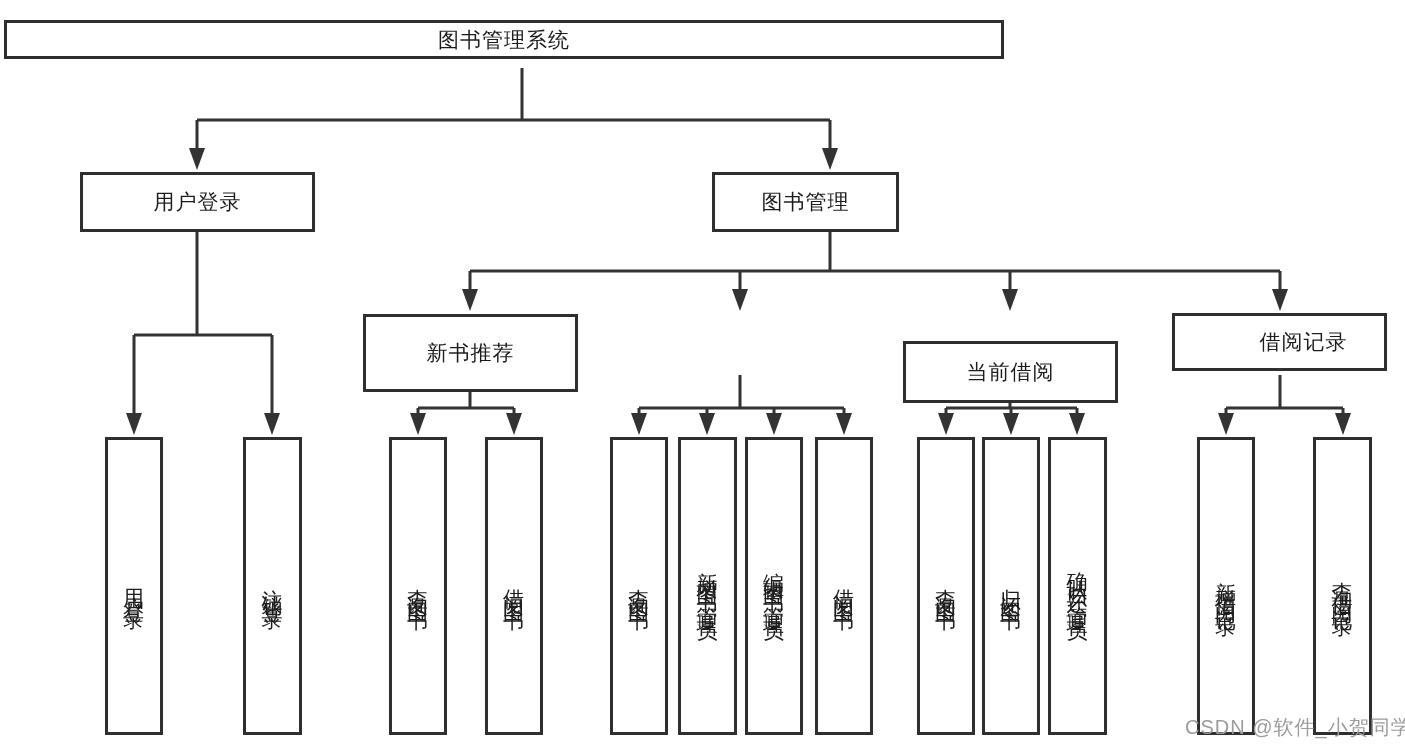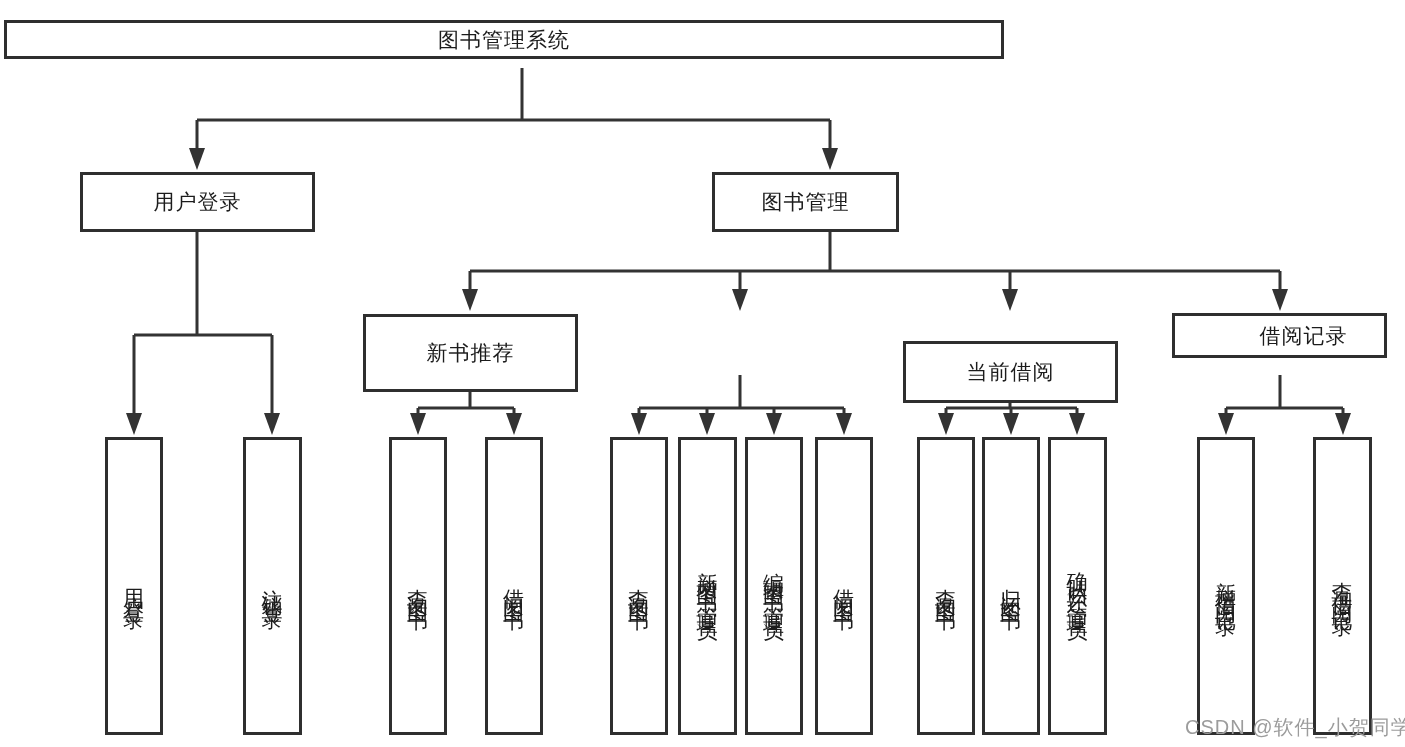--- a/index.html
+++ b/index.html
@@ -95,21 +95,21 @@
     </div>
     <div class="node horizontal" style="left: 712px; top: 172px; width: 187px; height: 60px;">
       <span class="label">图书管理</span>
     </div>
     <div class="node horizontal" style="left: 363px; top: 314px; width: 215px; height: 78px;">
       <span class="label">新书推荐</span>
     </div>
     <div class="node horizontal" style="left: 903px; top: 313px; width: 215px; height: 62px; margin-top: 28px;">
       <span class="label">当前借阅</span>
     </div>
-    <div class="node horizontal" style="left: 1172px; top: 313px; width: 215px; height: 45px; padding-left: 48px;">
+    <div class="node horizontal" style="left: 1172px; top: 313px; width: 215px; height: 58px; padding-left: 48px;">
       <span class="label">借阅记录</span>
     </div>
     <div class="node vertical" style="left: 105px; top: 437px; width: 58px; height: 298px;">
       <span class="label">用户登录</span>
     </div>
     <div class="node vertical" style="left: 243px; top: 437px; width: 59px; height: 298px;">
       <span class="label">注销登录</span>
     </div>
     <div class="node vertical" style="left: 389px; top: 437px; width: 58px; height: 298px;">
       <span class="label">查询图书</span>

